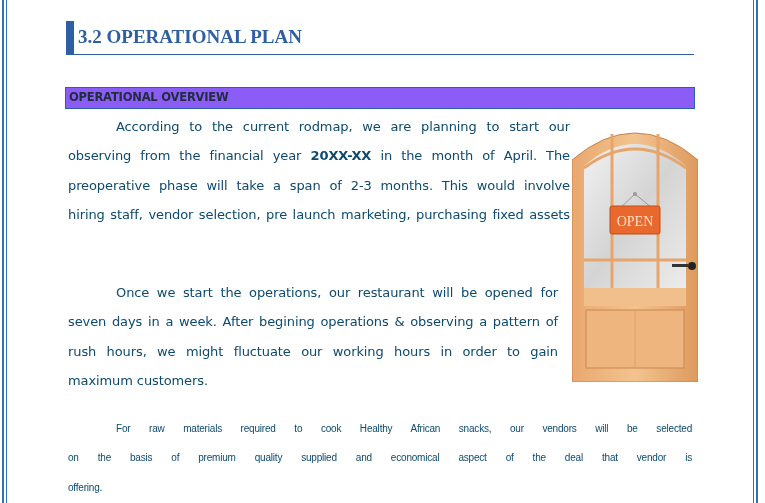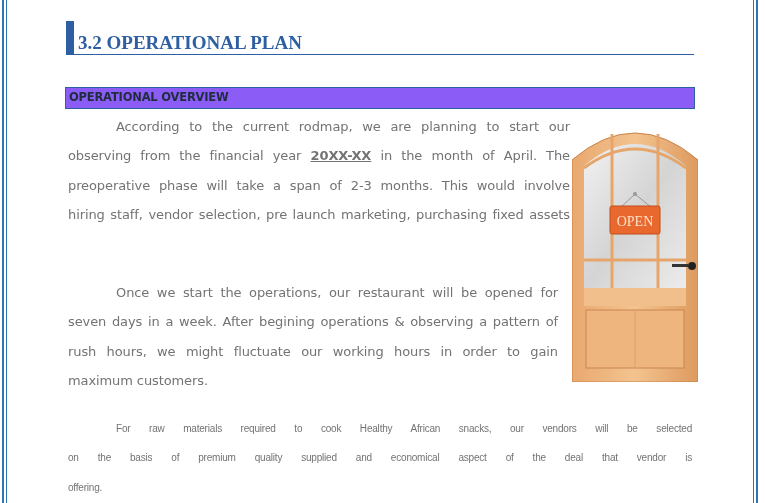--- a/index.html
+++ b/index.html
@@ -16,43 +16,43 @@
   .heading {
     position: absolute; left: 66px; top: 21px; width: 628px; height: 33px;
     border-bottom: 1px solid #2e5fa3;
   }
   .heading-bar { position: absolute; left: 0; top: 0; width: 8px; height: 34px; background: #2e5fa3; }
   .heading-text {
     position: absolute; left: 12px; top: 0; line-height: 22px; top: 21px;
     font-family: "Liberation Serif", serif; font-weight: bold; font-size: 19px; color: #2e5fa3;
     top: 0px; line-height: 22px; padding-top: 0;
   }
-  .heading-text { top: 0; height: 22px; margin-top: 6px; }
+  .heading-text { top: 0; height: 22px; margin-top: 0; }
 
   .overview-box {
     position: absolute; left: 65px; top: 87px; width: 628px; height: 20px;
     background: #8b5cf6; border: 1px solid #2e5fa3;
   }
   .overview-text {
     position: absolute; left: 3px; top: 2px; font-size: 12.5px; font-weight: bold; color: #1f2d3d;
     font-family: "DejaVu Sans", sans-serif; font-size: 11.5px; letter-spacing: -0.2px;
   }
 
   .para {
     position: absolute; left: 68px; font-family: "DejaVu Sans", sans-serif;
-    font-size: 13px; color: #737373; line-height: 29.3px; text-align: justify;
+    font-size: 13px; color: #0c4a6e; line-height: 29.3px; text-align: justify;
     letter-spacing: -0.1px;
   }
   .para .line { display: block; height: 29.3px; white-space: nowrap; }
   .justify { text-align: justify; text-align-last: justify; white-space: normal !important; }
   .indent { padding-left: 48px; }
   .p1 { top: 112px; width: 502px; }
   .p2 { top: 278px; width: 490px; }
   .p3 { top: 414px; width: 624px; font-family: "Liberation Sans", sans-serif; font-size: 10px; letter-spacing: -0.2px; }
-  b { font-weight: bold; text-decoration: underline; }
+  b { font-weight: bold; }
   .cursor { display: inline-block; width: 1px; height: 16px; background: #000; vertical-align: middle; margin-left: 3px; }
 
   .door { position: absolute; left: 572px; top: 120px; width: 126px; height: 262px; }
 </style>
 </head>
 <body>
 
 <div class="border-line bl1"></div>
 <div class="border-line bl2"></div>
 <div class="border-line br1"></div>

